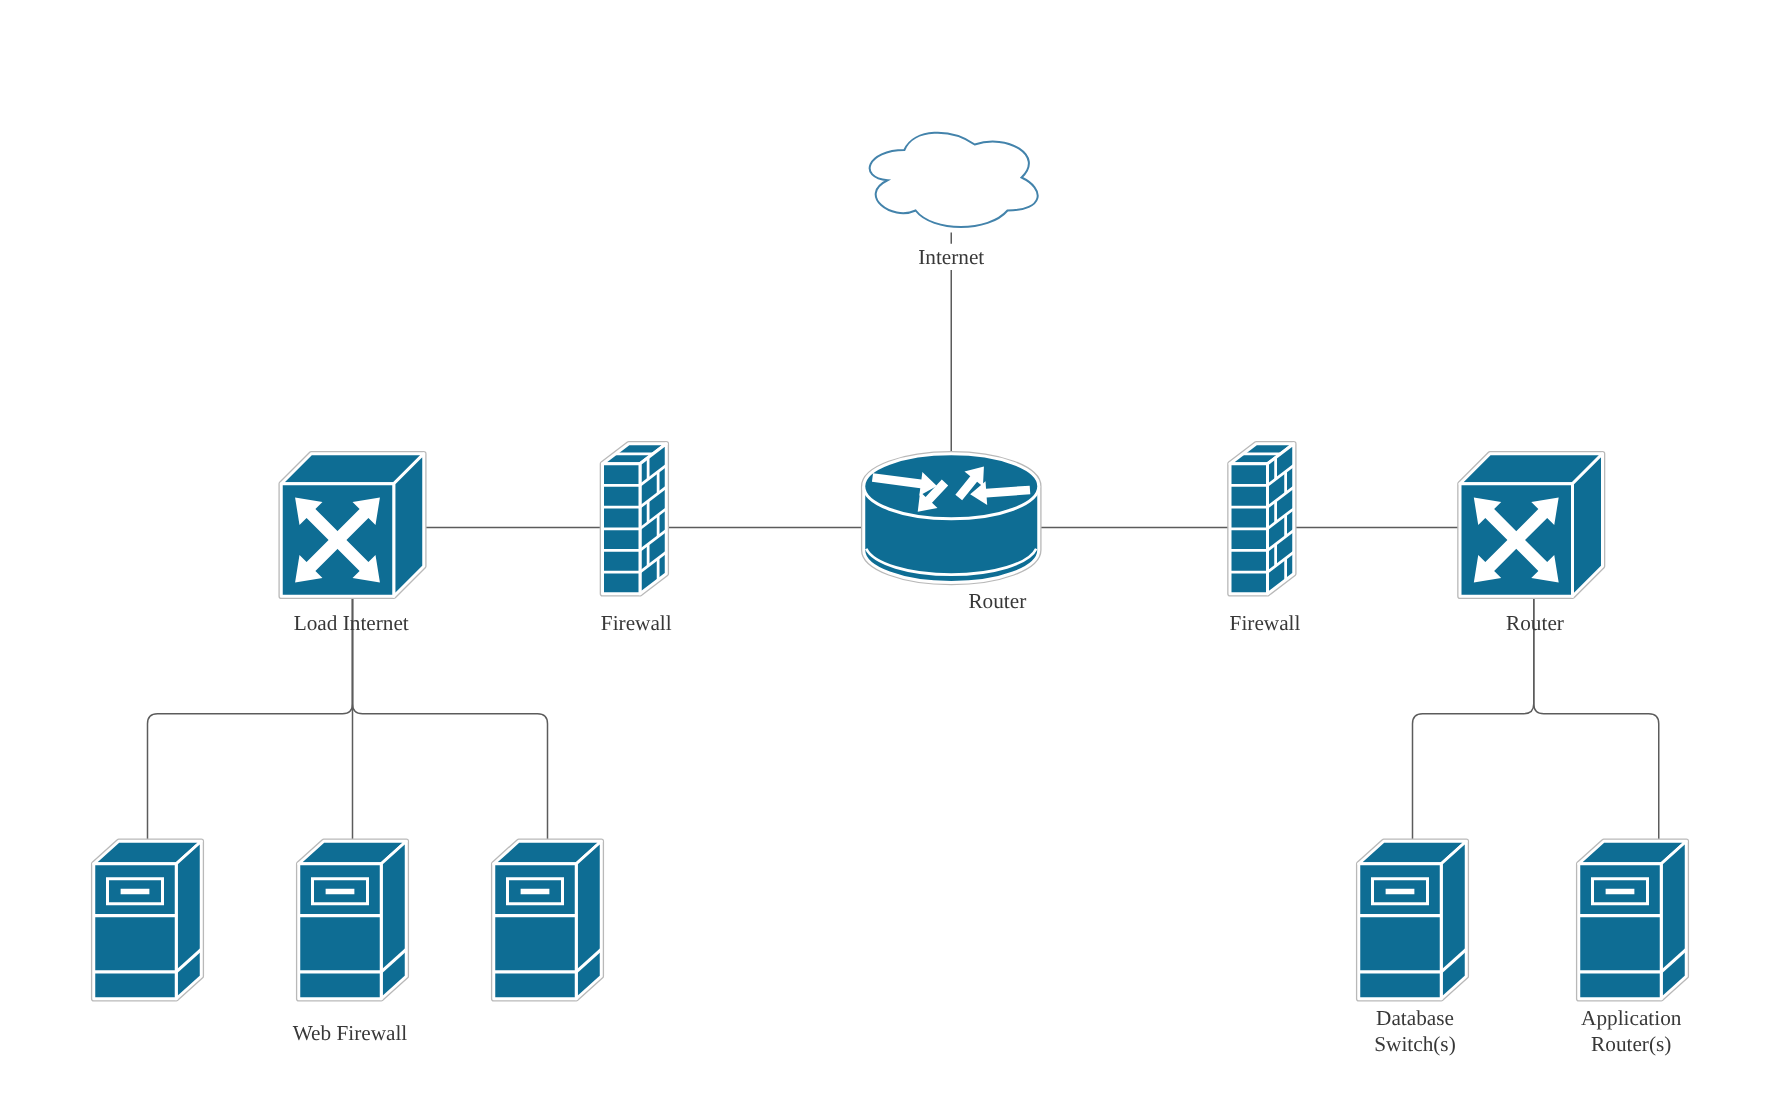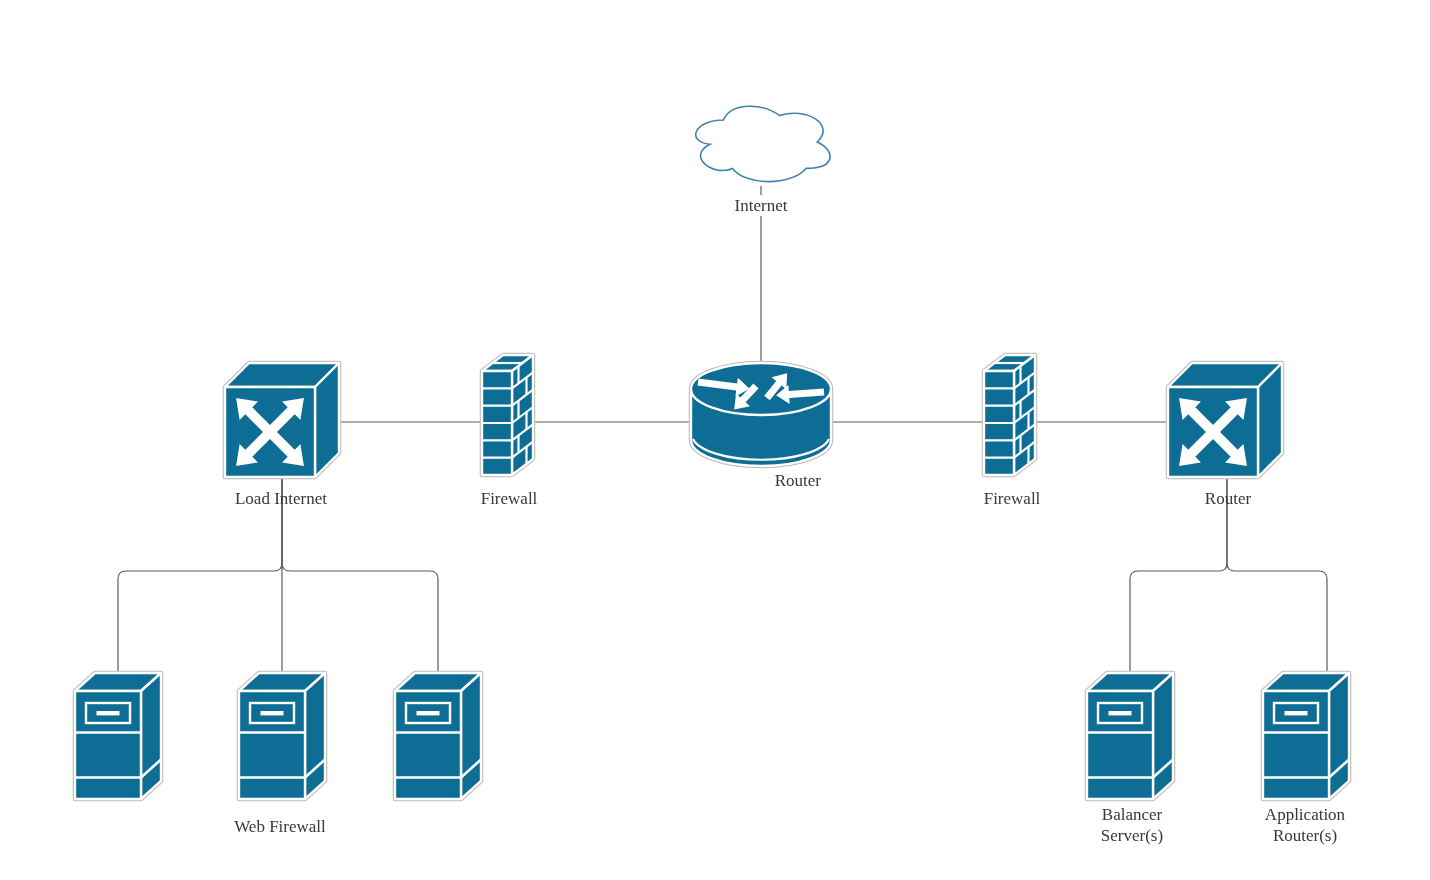--- a/index.html
+++ b/index.html
@@ -123,16 +123,16 @@
   <div class="node-label" style="left:449px;top:470px;width:120px;">Firewall</div>
 
   <div class="node-label" style="left:701px;top:452px;width:120px;text-align:right;">Router</div>
 
   <div class="node-label" style="left:952px;top:470px;width:120px;">Firewall</div>
 
   <div class="node-label" style="left:1168px;top:470px;width:120px;">Router</div>
 
   <div class="node-label" style="left:200px;top:798px;width:160px;">Web Firewall</div>
 
-  <div class="node-label" style="left:1077px;top:786px;width:110px;">Balancer Server(s)</div>
+  <div class="node-label" style="left:1077px;top:786px;width:110px;">Database Switch(s)</div>
 
   <div class="node-label" style="left:1250px;top:786px;width:110px;">Application Router(s)</div>
 </div>
 
 </body></html>

